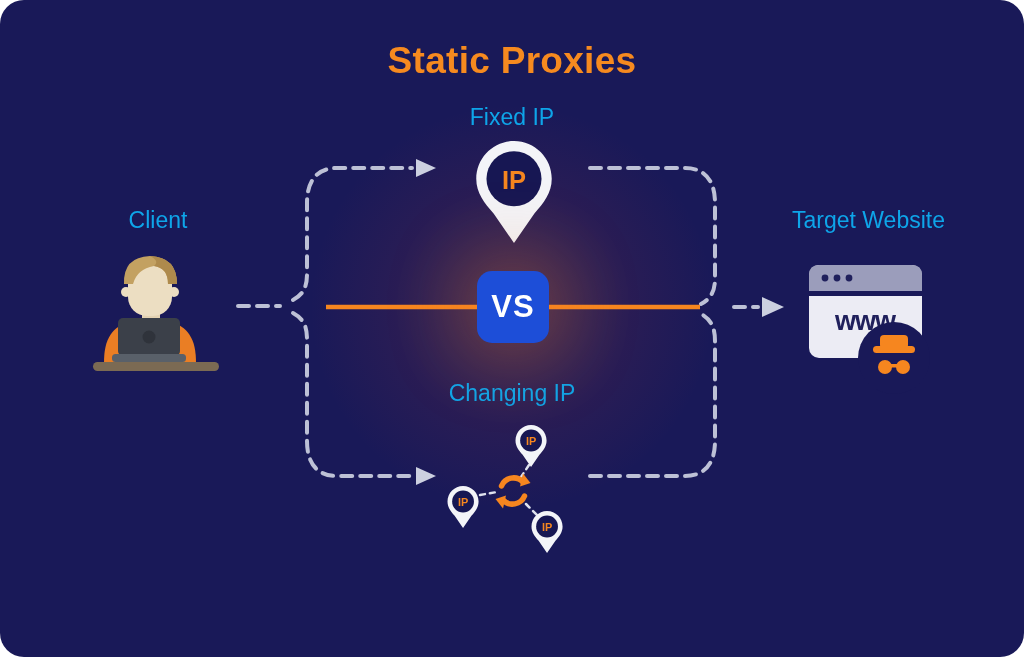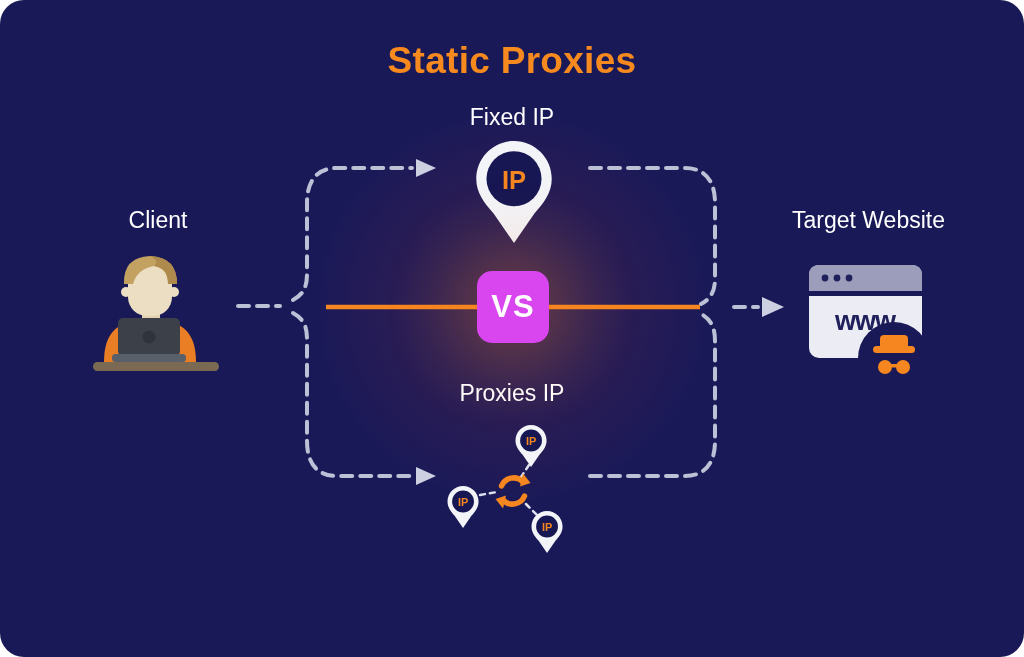--- a/index.html
+++ b/index.html
@@ -3,29 +3,29 @@
 <meta charset="utf-8">
 <style>
   html,body{margin:0;padding:0;background:#ffffff;}
   body{font-family:"Liberation Sans", sans-serif;}
   #canvas{
     position:relative;width:1024px;height:657px;background:#191958;
     border-radius:24px;overflow:hidden;
   }
   .center-text{position:absolute;left:0;right:0;text-align:center;}
   .title{font-weight:700;font-size:37px;letter-spacing:.3px;color:#f68a1f;}
-  .label{font-weight:500;font-size:23px;color:#ffffff;}
+  .label{font-weight:500;font-size:23px;color:#0ea5e9;}
   #glow{
     position:absolute;left:302px;top:97px;width:420px;height:420px;
     background:radial-gradient(circle, rgba(246,130,40,0.20) 0%, rgba(180,60,60,0.10) 40%, rgba(25,25,88,0) 68%);
     pointer-events:none;
   }
   #vs-badge{
     position:absolute;left:477px;top:271px;width:72px;height:72px;
-    background:#d946ef;border-radius:15px;
+    background:#1d4ed8;border-radius:15px;
     display:flex;align-items:center;justify-content:center;
     font-weight:700;font-size:31px;color:#ffffff;letter-spacing:1px;
     box-shadow:0 0 70px 22px rgba(244,120,40,0.22);
   }
   .abs{position:absolute;}
 </style>
 </head>
 <body>
 
 <div id="canvas">
@@ -44,21 +44,21 @@
     <g fill="#ccd0e0" stroke="none">
       <polygon points="416,159 436,168 416,177"></polygon>
       <polygon points="416,467 436,476 416,485"></polygon>
       <polygon points="762,297 784,307 762,317"></polygon>
     </g>
     <path d="M326 307 L 700 307" stroke="#f6861f" stroke-width="4.5" fill="none"></path>
   </svg>
 
   <div class="center-text title" style="top:40px;">Static Proxies</div>
   <div class="center-text label" style="top:104px;">Fixed IP</div>
-  <div class="center-text label" style="top:380px;">Proxies IP</div>
+  <div class="center-text label" style="top:380px;">Changing IP</div>
   <div class="abs label" style="left:776px;top:207px;width:185px;text-align:center;">Target Website</div>
   <div class="abs label" style="left:83px;top:207px;width:150px;text-align:center;">Client</div>
 
   <svg class="abs" style="left:476px;top:141px;" width="76" height="102" viewBox="0 0 74 100">
     <path d="M37 0 C16.6 0 0 16.6 0 37 C0 51 8 61 17 71 L37 100 L57 71 C66 61 74 51 74 37 C74 16.6 57.4 0 37 0 Z" fill="#f3f4f8"></path>
     <circle cx="37" cy="37" r="27" fill="#171753"></circle>
     <text x="37" y="38" text-anchor="middle" dominant-baseline="central" font-family="Liberation Sans, sans-serif" font-weight="700" font-size="25" fill="#f6861f">IP</text>
   </svg>
 
   <div id="vs-badge">VS</div>

